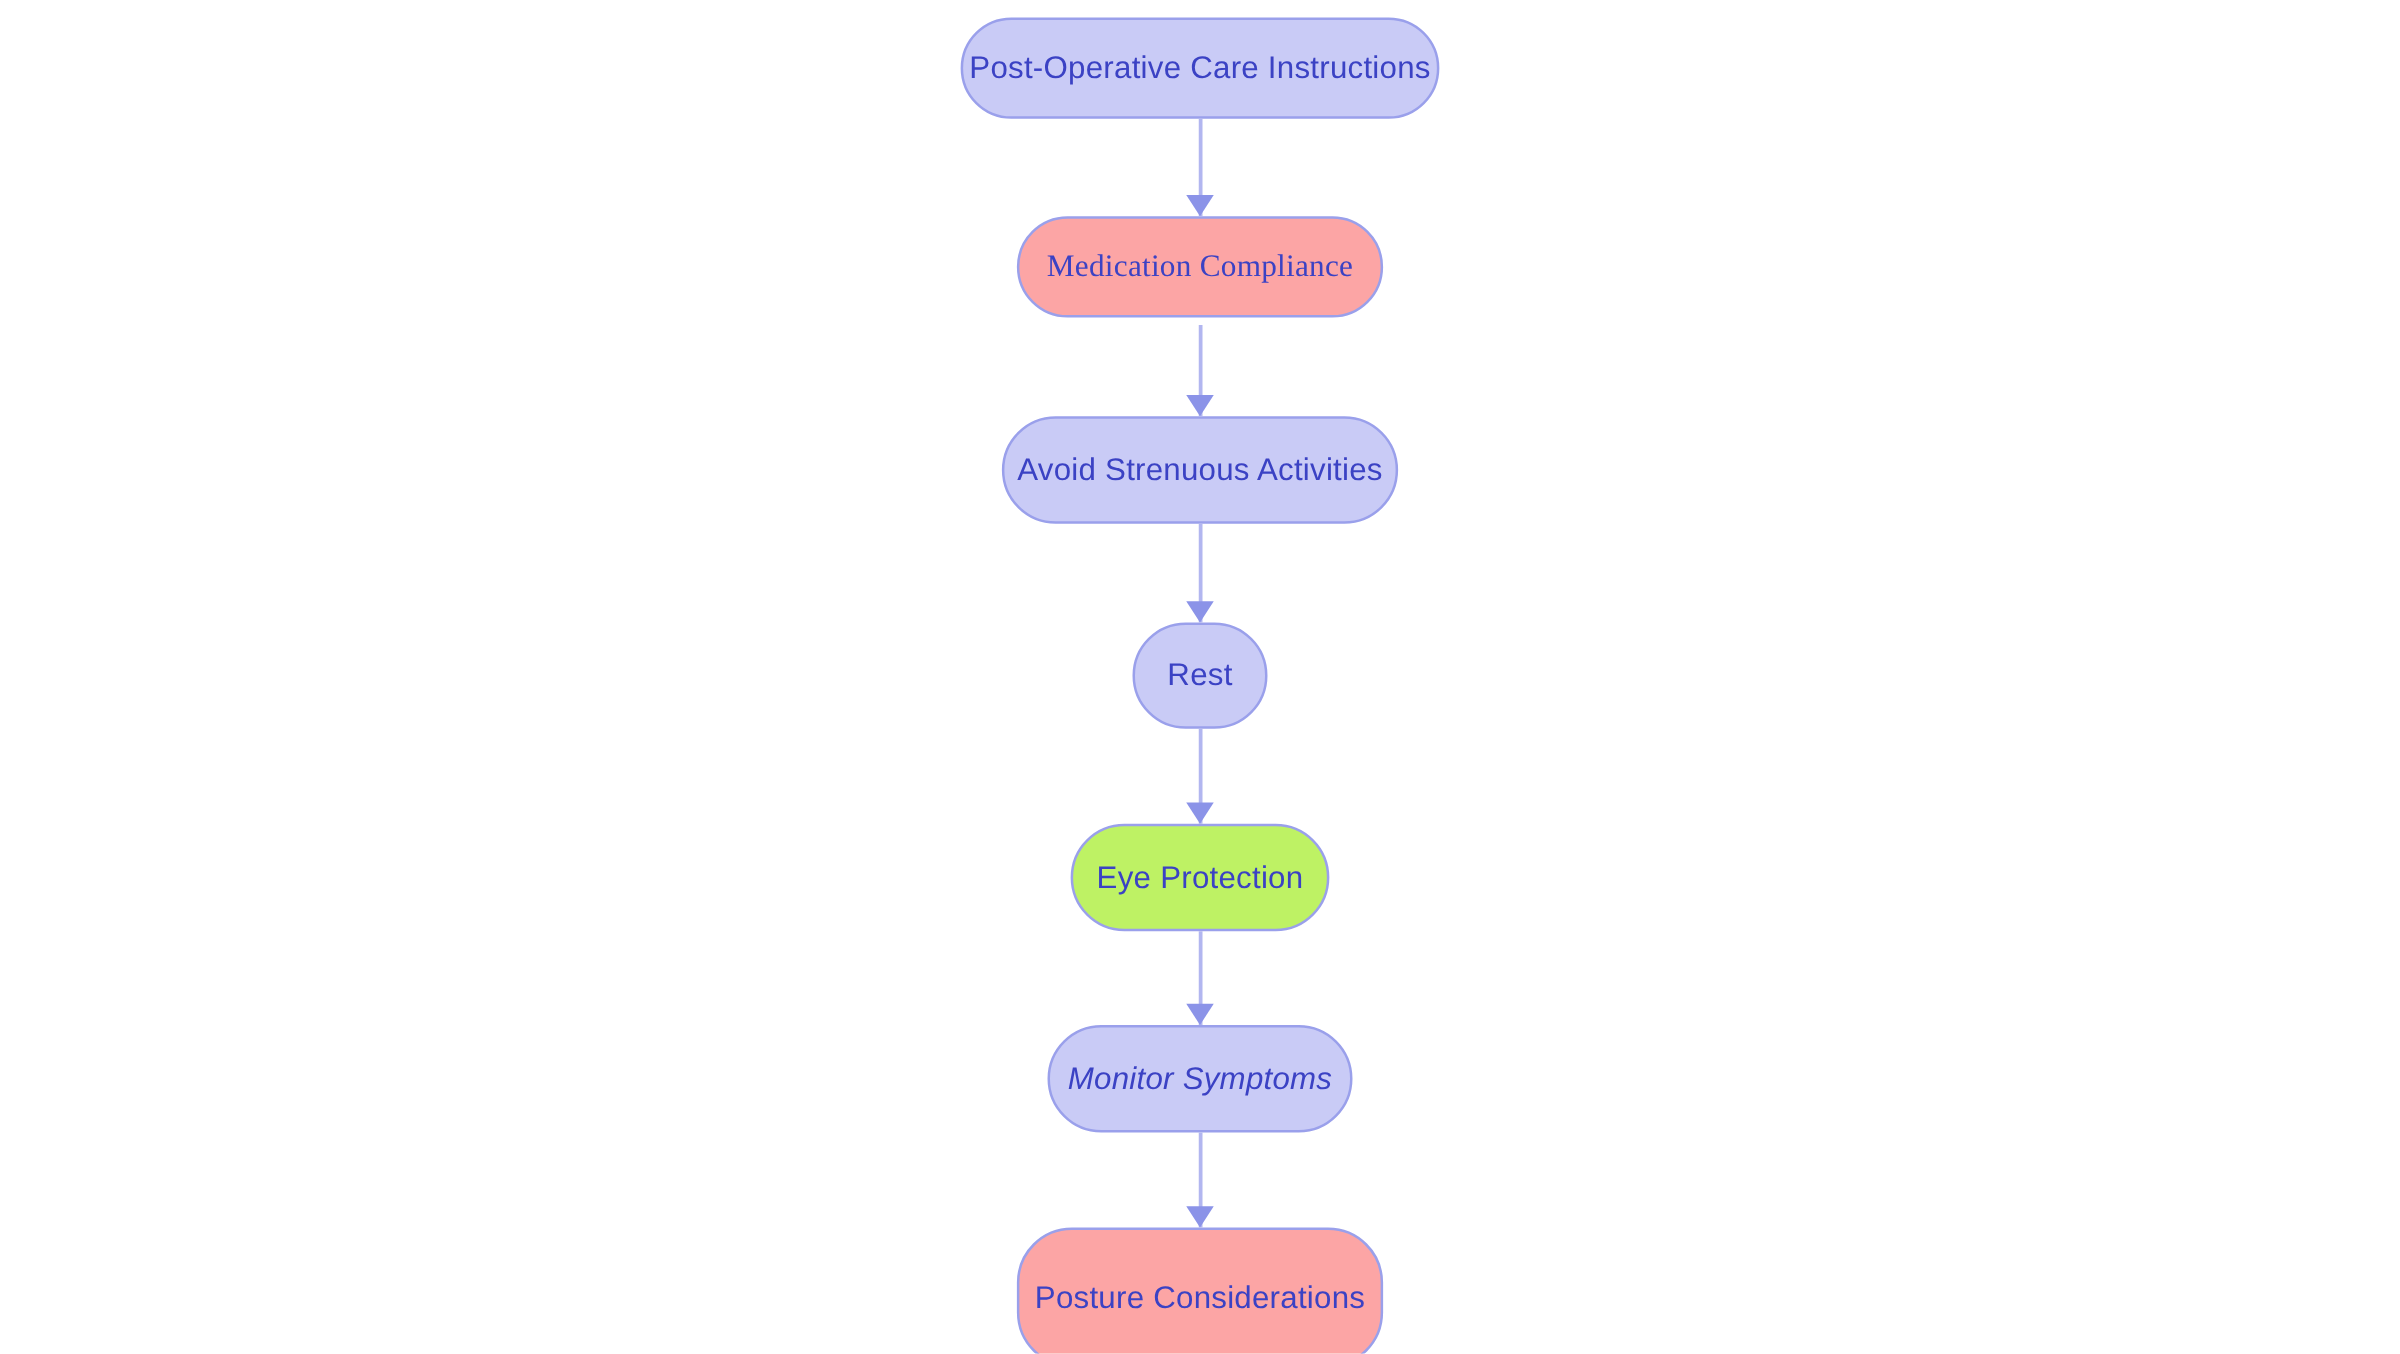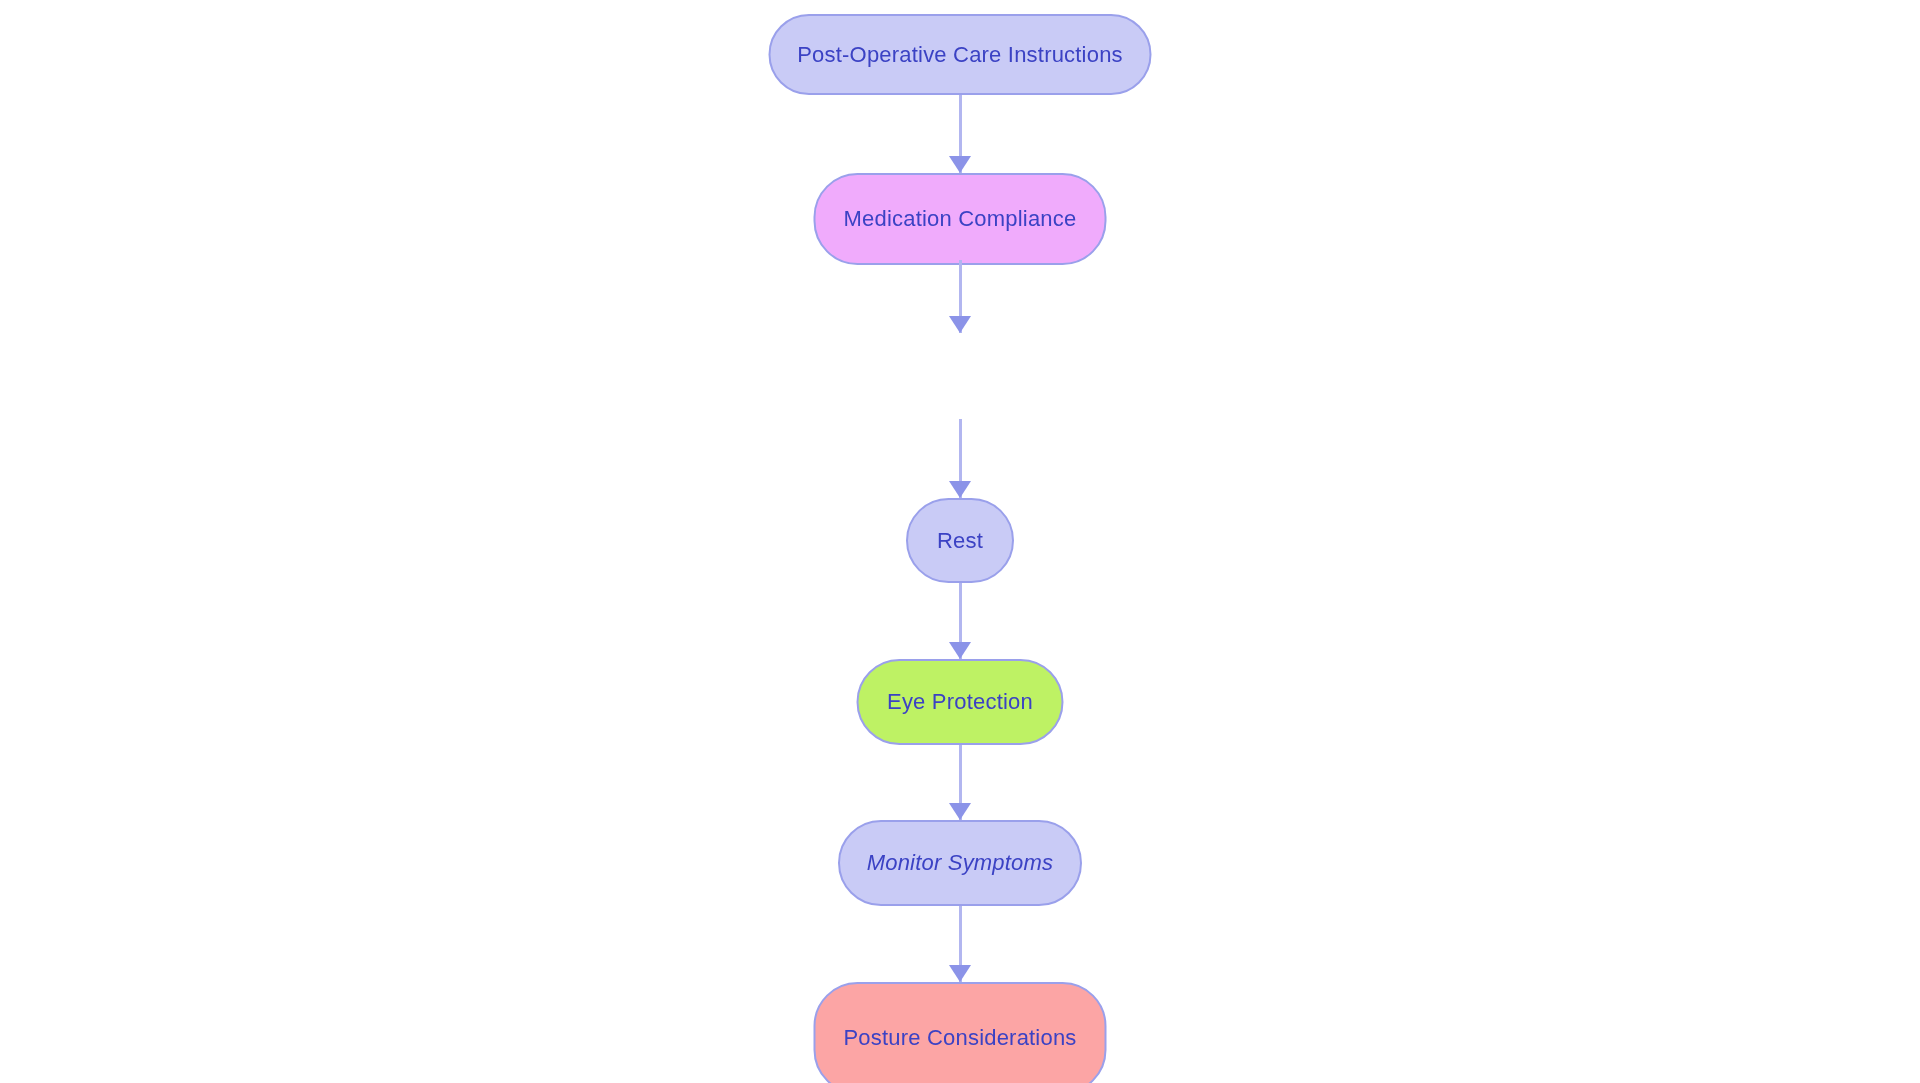--- a/index.html
+++ b/index.html
@@ -22,21 +22,21 @@
     box-sizing: border-box;
     background: #c9cbf6;
     border: 2px solid #9aa0eb;
     border-radius: 44px;
     display: flex;
     align-items: center;
     justify-content: center;
   }
   .flow-node .label {
     color: #3b42c4;
-    font-size: 22px;
+    font-size: 25px;
     line-height: 1;
     white-space: nowrap;
     text-align: left;
     letter-spacing: 0.2px;
   }
   .flow-arrow {
     position: absolute;
     left: 50%;
     width: 0;
   }
@@ -61,24 +61,27 @@
 </style>
 </head>
 <body>
 
 <div class="canvas">
 
   <div class="flow-node" style="top: 14px; width: 383px; height: 81px; background: rgb(201, 203, 246); border-color: rgb(154, 160, 235);">
     <span class="label" style="color: rgb(59, 66, 196);">Post-Operative Care Instructions</span>
   </div>
 
-  <div class="flow-node" style="top: 173px; width: 293px; height: 92px; background: #f0abfc; border-color: rgb(154, 160, 235);">
+  <div class="flow-node" style="top: 173px; width: 293px; height: 81px; background: #fca5a5; border-color: rgb(154, 160, 235); font-family: Liberation Serif, serif;">
     <span class="label" style="color: rgb(59, 66, 196);">Medication Compliance</span>
   </div>
 
+  <div class="flow-node" style="top: 333px; width: 317px; height: 86px; background: rgb(201, 203, 246); border-color: rgb(154, 160, 235);">
+    <span class="label" style="color: rgb(59, 66, 196);">Avoid Strenuous Activities</span>
+  </div>
 
   <div class="flow-node" style="top: 498px; width: 108px; height: 85px; background: rgb(201, 203, 246); border-color: rgb(154, 160, 235);">
     <span class="label" style="color: rgb(59, 66, 196);">Rest</span>
   </div>
 
   <div class="flow-node" style="top: 659px; width: 207px; height: 86px; background: #bef264; border-color: rgb(154, 160, 235);">
     <span class="label" style="color: rgb(59, 66, 196);">Eye Protection</span>
   </div>
 
   <div class="flow-node" style="top: 820px; width: 244px; height: 86px; background: rgb(201, 203, 246); border-color: rgb(154, 160, 235);">

